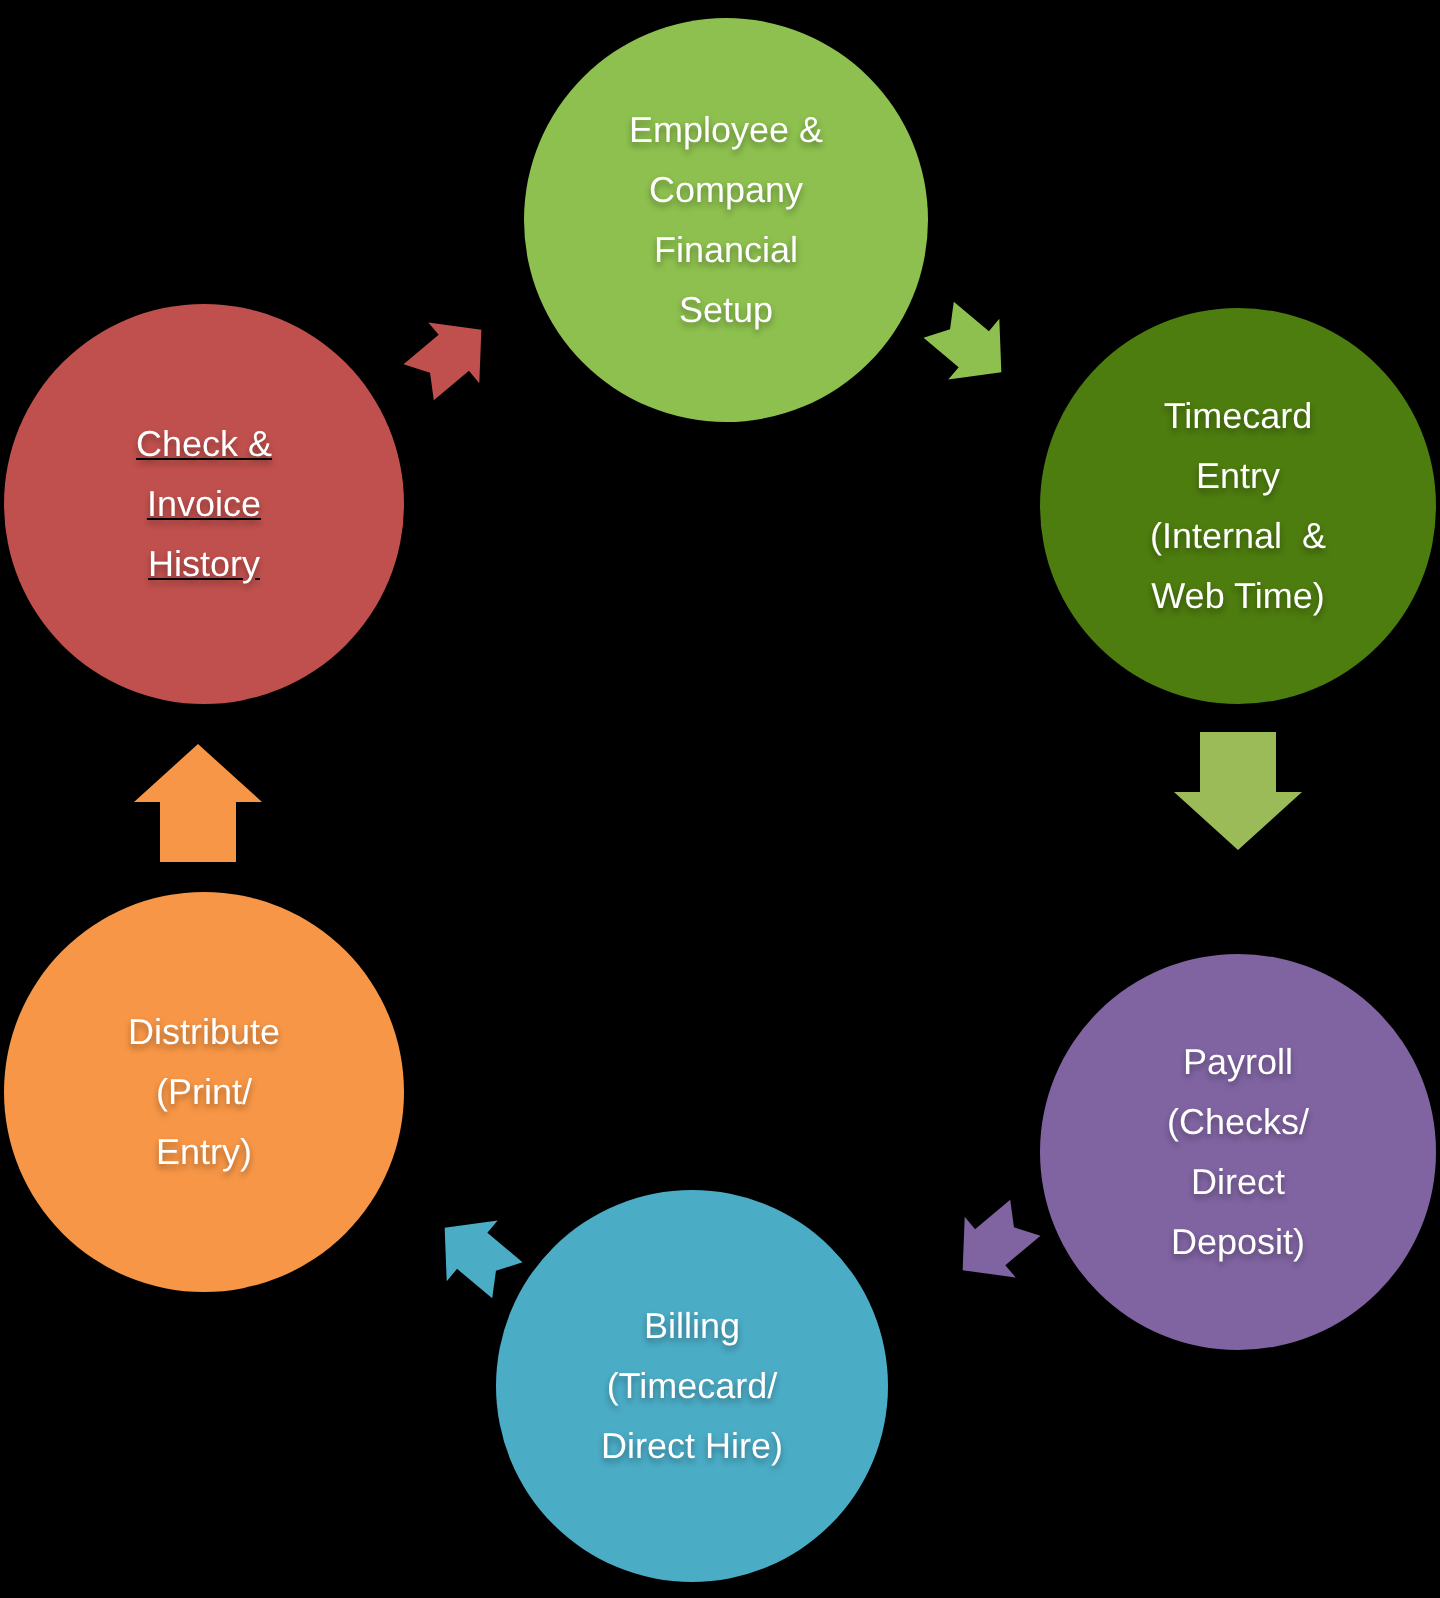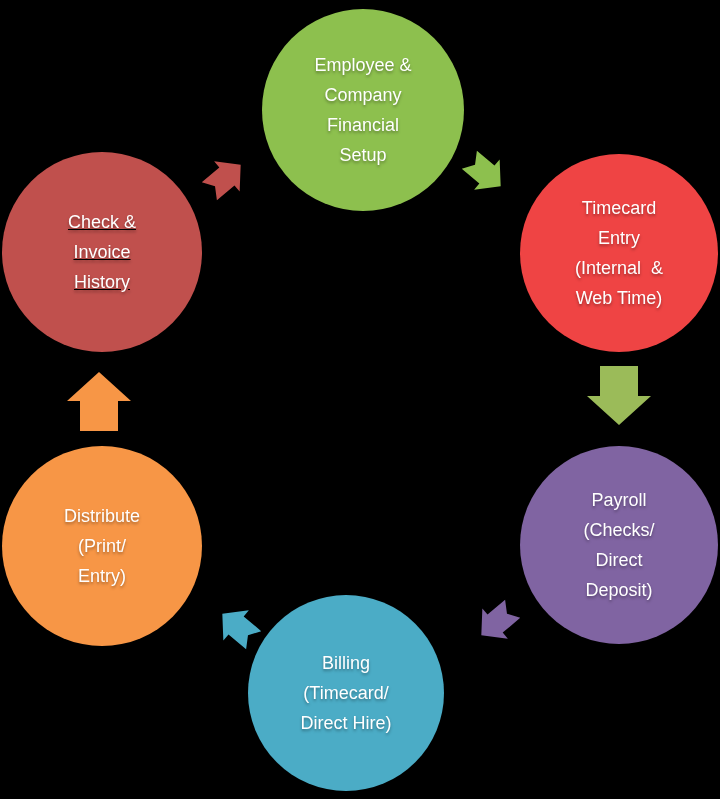--- a/index.html
+++ b/index.html
@@ -23,21 +23,21 @@
   .node-label {
     color: #ffffff;
     font-size: 18px;
     line-height: 30px;
     text-align: center;
     white-space: pre-wrap;
     text-shadow: 0 2px 3px rgba(0,0,0,0.35);
   }
   .n-setup      { left: 262px; top:   9px; width: 202px; height: 202px; }
   .n-timecard   { left: 520px; top: 154px; width: 198px; height: 198px; }
-  .n-payroll    { left: 520px; top: 446px; width: 198px; height: 198px; }
+  .n-payroll    { left: 520px; top: 477px; width: 198px; height: 198px; }
   .n-billing    { left: 248px; top: 595px; width: 196px; height: 196px; }
   .n-distribute { left:   2px; top: 446px; width: 200px; height: 200px; }
   .n-history    { left:   2px; top: 152px; width: 200px; height: 200px; text-decoration: underline; }
 
   .arrow { position: absolute; overflow: visible; transform-origin: 50% 50%; }
   
   .a-timecard-payroll   { left: 587px; top: 366px; }
   .a-distribute-history { left:  67px; top: 372px; transform: rotate(180deg); }
   
   .a-setup-timecard     { left: 453px; top: 140px; transform: rotate(-50deg)  scale(0.62); }
@@ -50,21 +50,21 @@
 
 <div class="stage" style="background-color: rgb(0, 0, 0);">
 
   <div class="node n-setup" style="background-color: rgb(141, 192, 78);">
     <span class="node-label">Employee &amp;
 Company
 Financial
 Setup</span>
   </div>
 
-  <div class="node n-timecard" style="background-color: #ef4444;">
+  <div class="node n-timecard" style="background-color: #4d7c0f;">
     <span class="node-label">Timecard
 Entry
 (Internal  &amp;
 Web Time)</span>
   </div>
 
   <div class="node n-payroll" style="background-color: rgb(128, 100, 162);">
     <span class="node-label">Payroll
 (Checks/
 Direct

